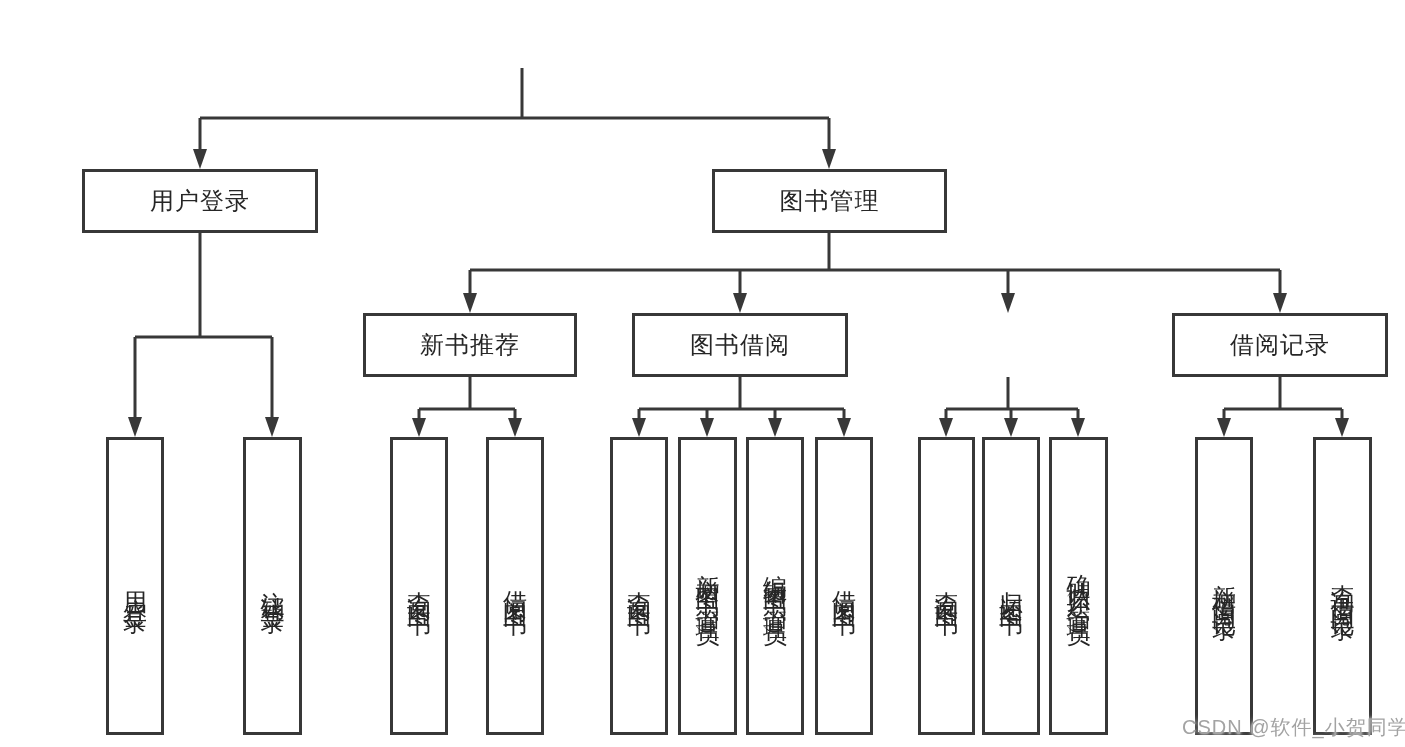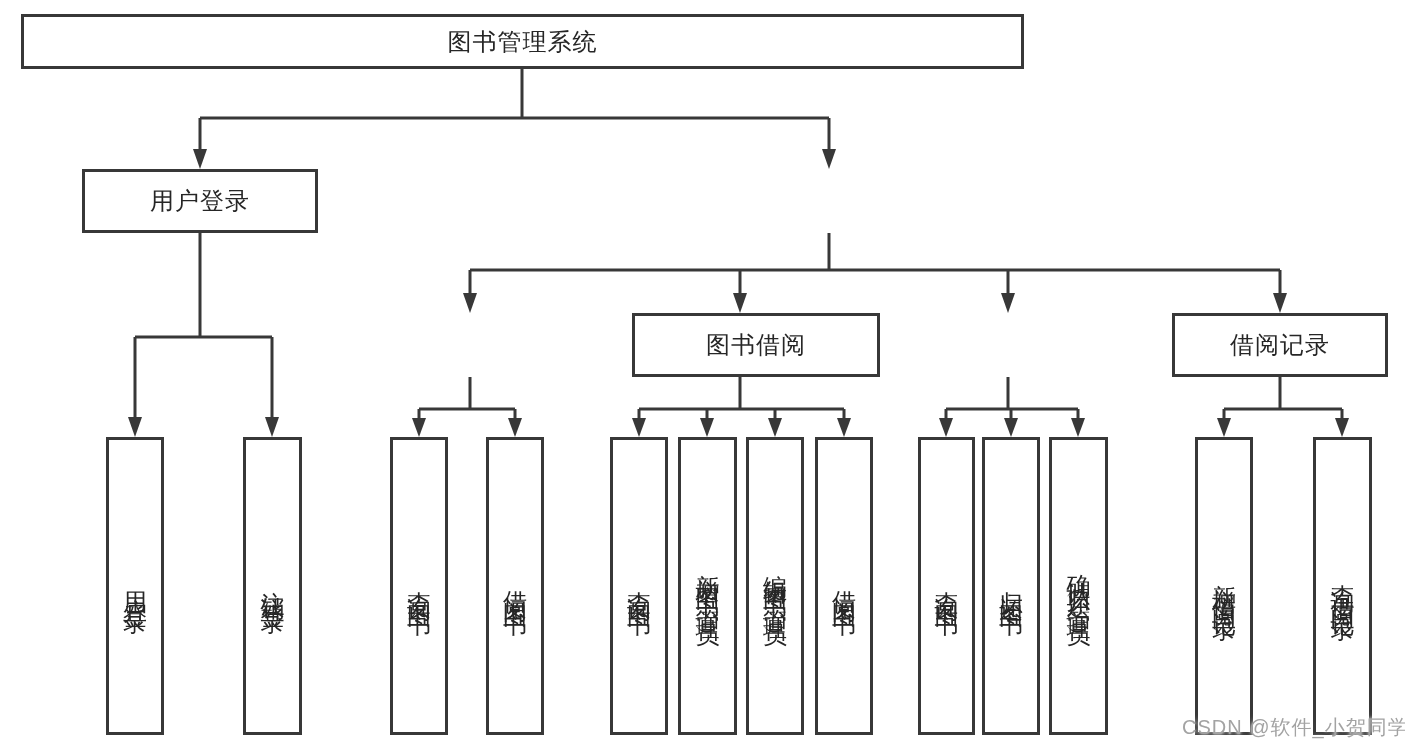--- a/index.html
+++ b/index.html
@@ -105,29 +105,32 @@
       <polygon class="carrow" points="1071,418 1085,418 1078,437"></polygon>
     </g>
 
     <g>
       <path class="cline" d="M1280,377 V409 M1224,409 H1342 M1224,409 V419 M1342,409 V419"></path>
       <polygon class="carrow" points="1217,418 1231,418 1224,437"></polygon>
       <polygon class="carrow" points="1335,418 1349,418 1342,437"></polygon>
     </g>
   </svg>
 
-  <div class="node hbox" style="left:21px; top:14px; width:1003px; height:55px;">
-    <span class="label">图书管理系统</span>
-  </div>
 
   <div class="node hbox" style="left:82px; top:169px; width:236px; height:64px;">
     <span class="label">用户登录</span>
   </div>
+  <div class="node hbox" style="left:712px; top:169px; width:235px; height:64px;">
+    <span class="label">图书管理</span>
+  </div>
 
-  <div class="node hbox" style="left:632px; top:313px; width:248px; height:64px;">
+  <div class="node hbox" style="left:363px; top:313px; width:214px; height:64px;">
+    <span class="label">新书推荐</span>
+  </div>
+  <div class="node hbox" style="left:632px; top:313px; width:216px; height:64px;">
     <span class="label">图书借阅</span>
   </div>
   <div class="node hbox" style="left:1172px; top:313px; width:216px; height:64px;text-align:right;">
     <span class="label">借阅记录</span>
   </div>
 
   <div class="node vbox" style="left:106px; top:437px; width:58px; height:298px;">
     <span class="label">用户登录</span>
   </div>
   <div class="node vbox" style="left:243px; top:437px; width:59px; height:298px;">

